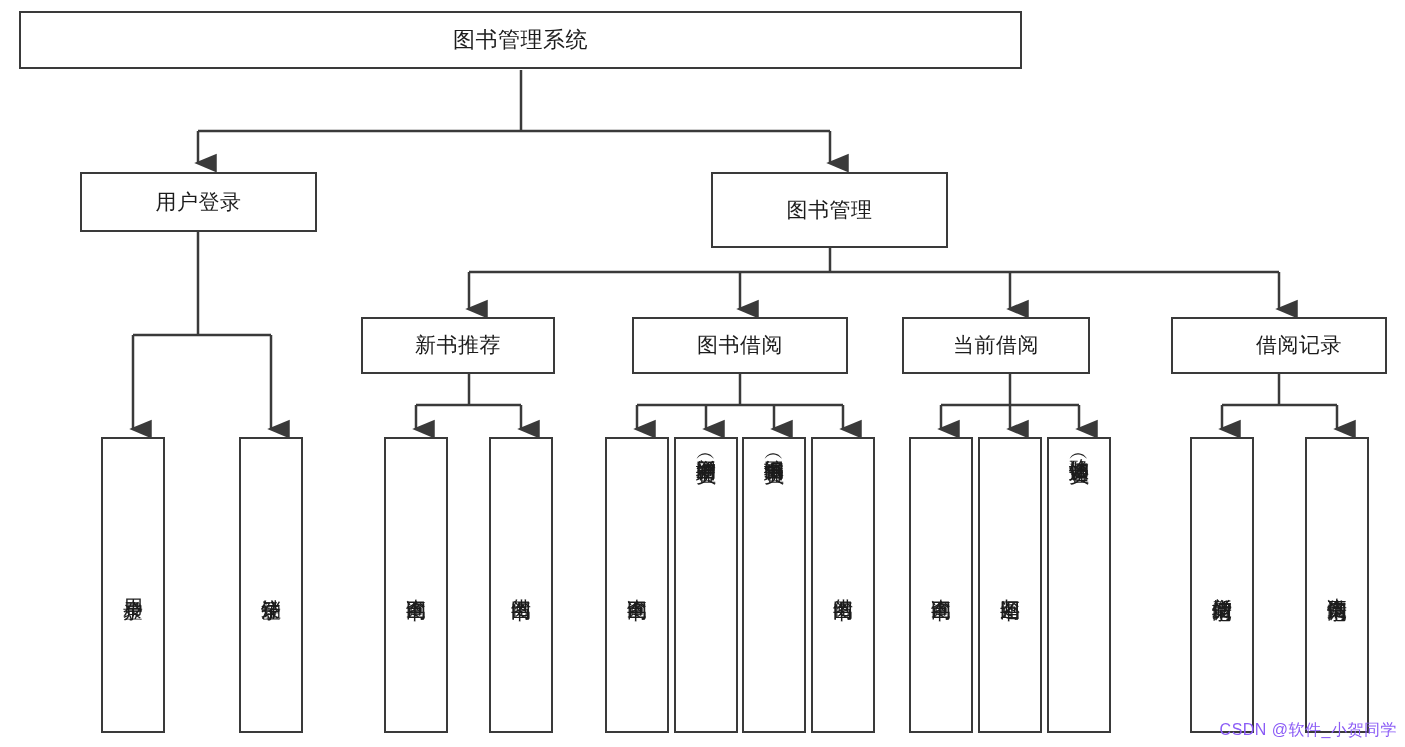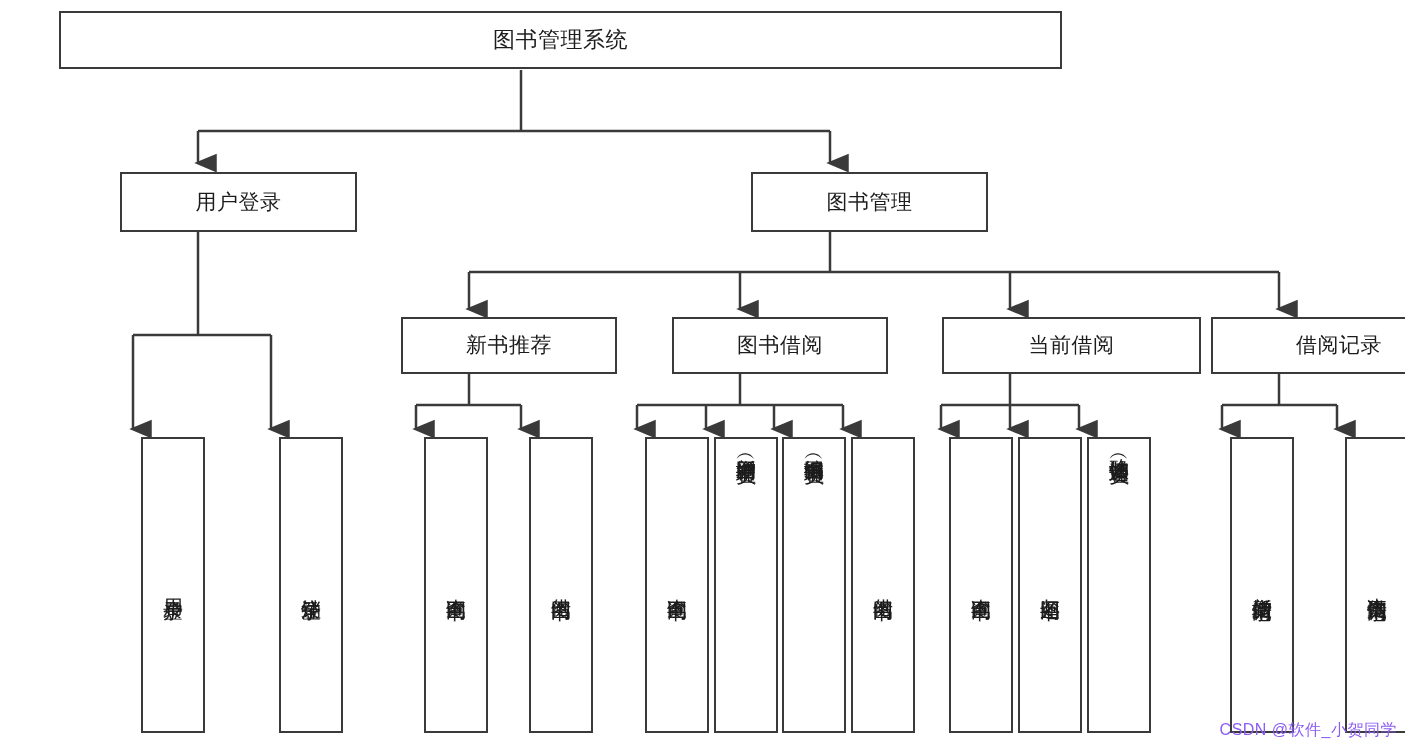--- a/index.html
+++ b/index.html
@@ -30,21 +30,20 @@
   
   .node {
     position: absolute;
     box-sizing: border-box;
     background: #ffffff;
     border: 2px solid #3a3a3a;
     display: flex;
     align-items: center;
     justify-content: center;
     overflow: hidden;
-    margin-left: 40px;
   }
   .node-label {
     font-size: 21px;
     line-height: 1.25;
     color: #1c1c1c;
     letter-spacing: 0.5px;
     white-space: nowrap;
   }
   
   .node.root .node-label { font-size: 22px; }
@@ -137,33 +136,33 @@
   </svg>
 
   <div class="node root" style="left:19px; top:11px; width:1003px; height:58px;">
     <span class="node-label">图书管理系统</span>
   </div>
 
   <div class="node" style="left:80px; top:172px; width:237px; height:60px;">
     <span class="node-label">用户登录</span>
   </div>
 
-  <div class="node" style="left:711px; top:172px; width:237px; height:60px;text-align:right;">
+  <div class="node" style="left:711px; top:172px; width:237px; height:76px;text-align:right;">
     <span class="node-label">图书管理</span>
   </div>
 
-  <div class="node" style="left:361px; top:317px; width:216px; height:57px;font-family:Liberation Serif, serif;">
+  <div class="node" style="left:361px; top:317px; width:194px; height:57px;font-family:Liberation Serif, serif;">
     <span class="node-label">新书推荐</span>
   </div>
 
   <div class="node" style="left:632px; top:317px; width:216px; height:57px;">
     <span class="node-label">图书借阅</span>
   </div>
 
-  <div class="node" style="left:902px; top:317px; width:259px; height:57px;">
+  <div class="node" style="left:902px; top:317px; width:188px; height:57px;">
     <span class="node-label">当前借阅</span>
   </div>
 
   <div class="node" style="left:1171px; top:317px; width:216px; height:57px;padding-left:40px;">
     <span class="node-label">借阅记录</span>
   </div>
 
   <div class="node leaf center" style="left:101px; top:437px; width:64px; height:296px;">
     <span class="node-label">用户登录</span>
   </div>

